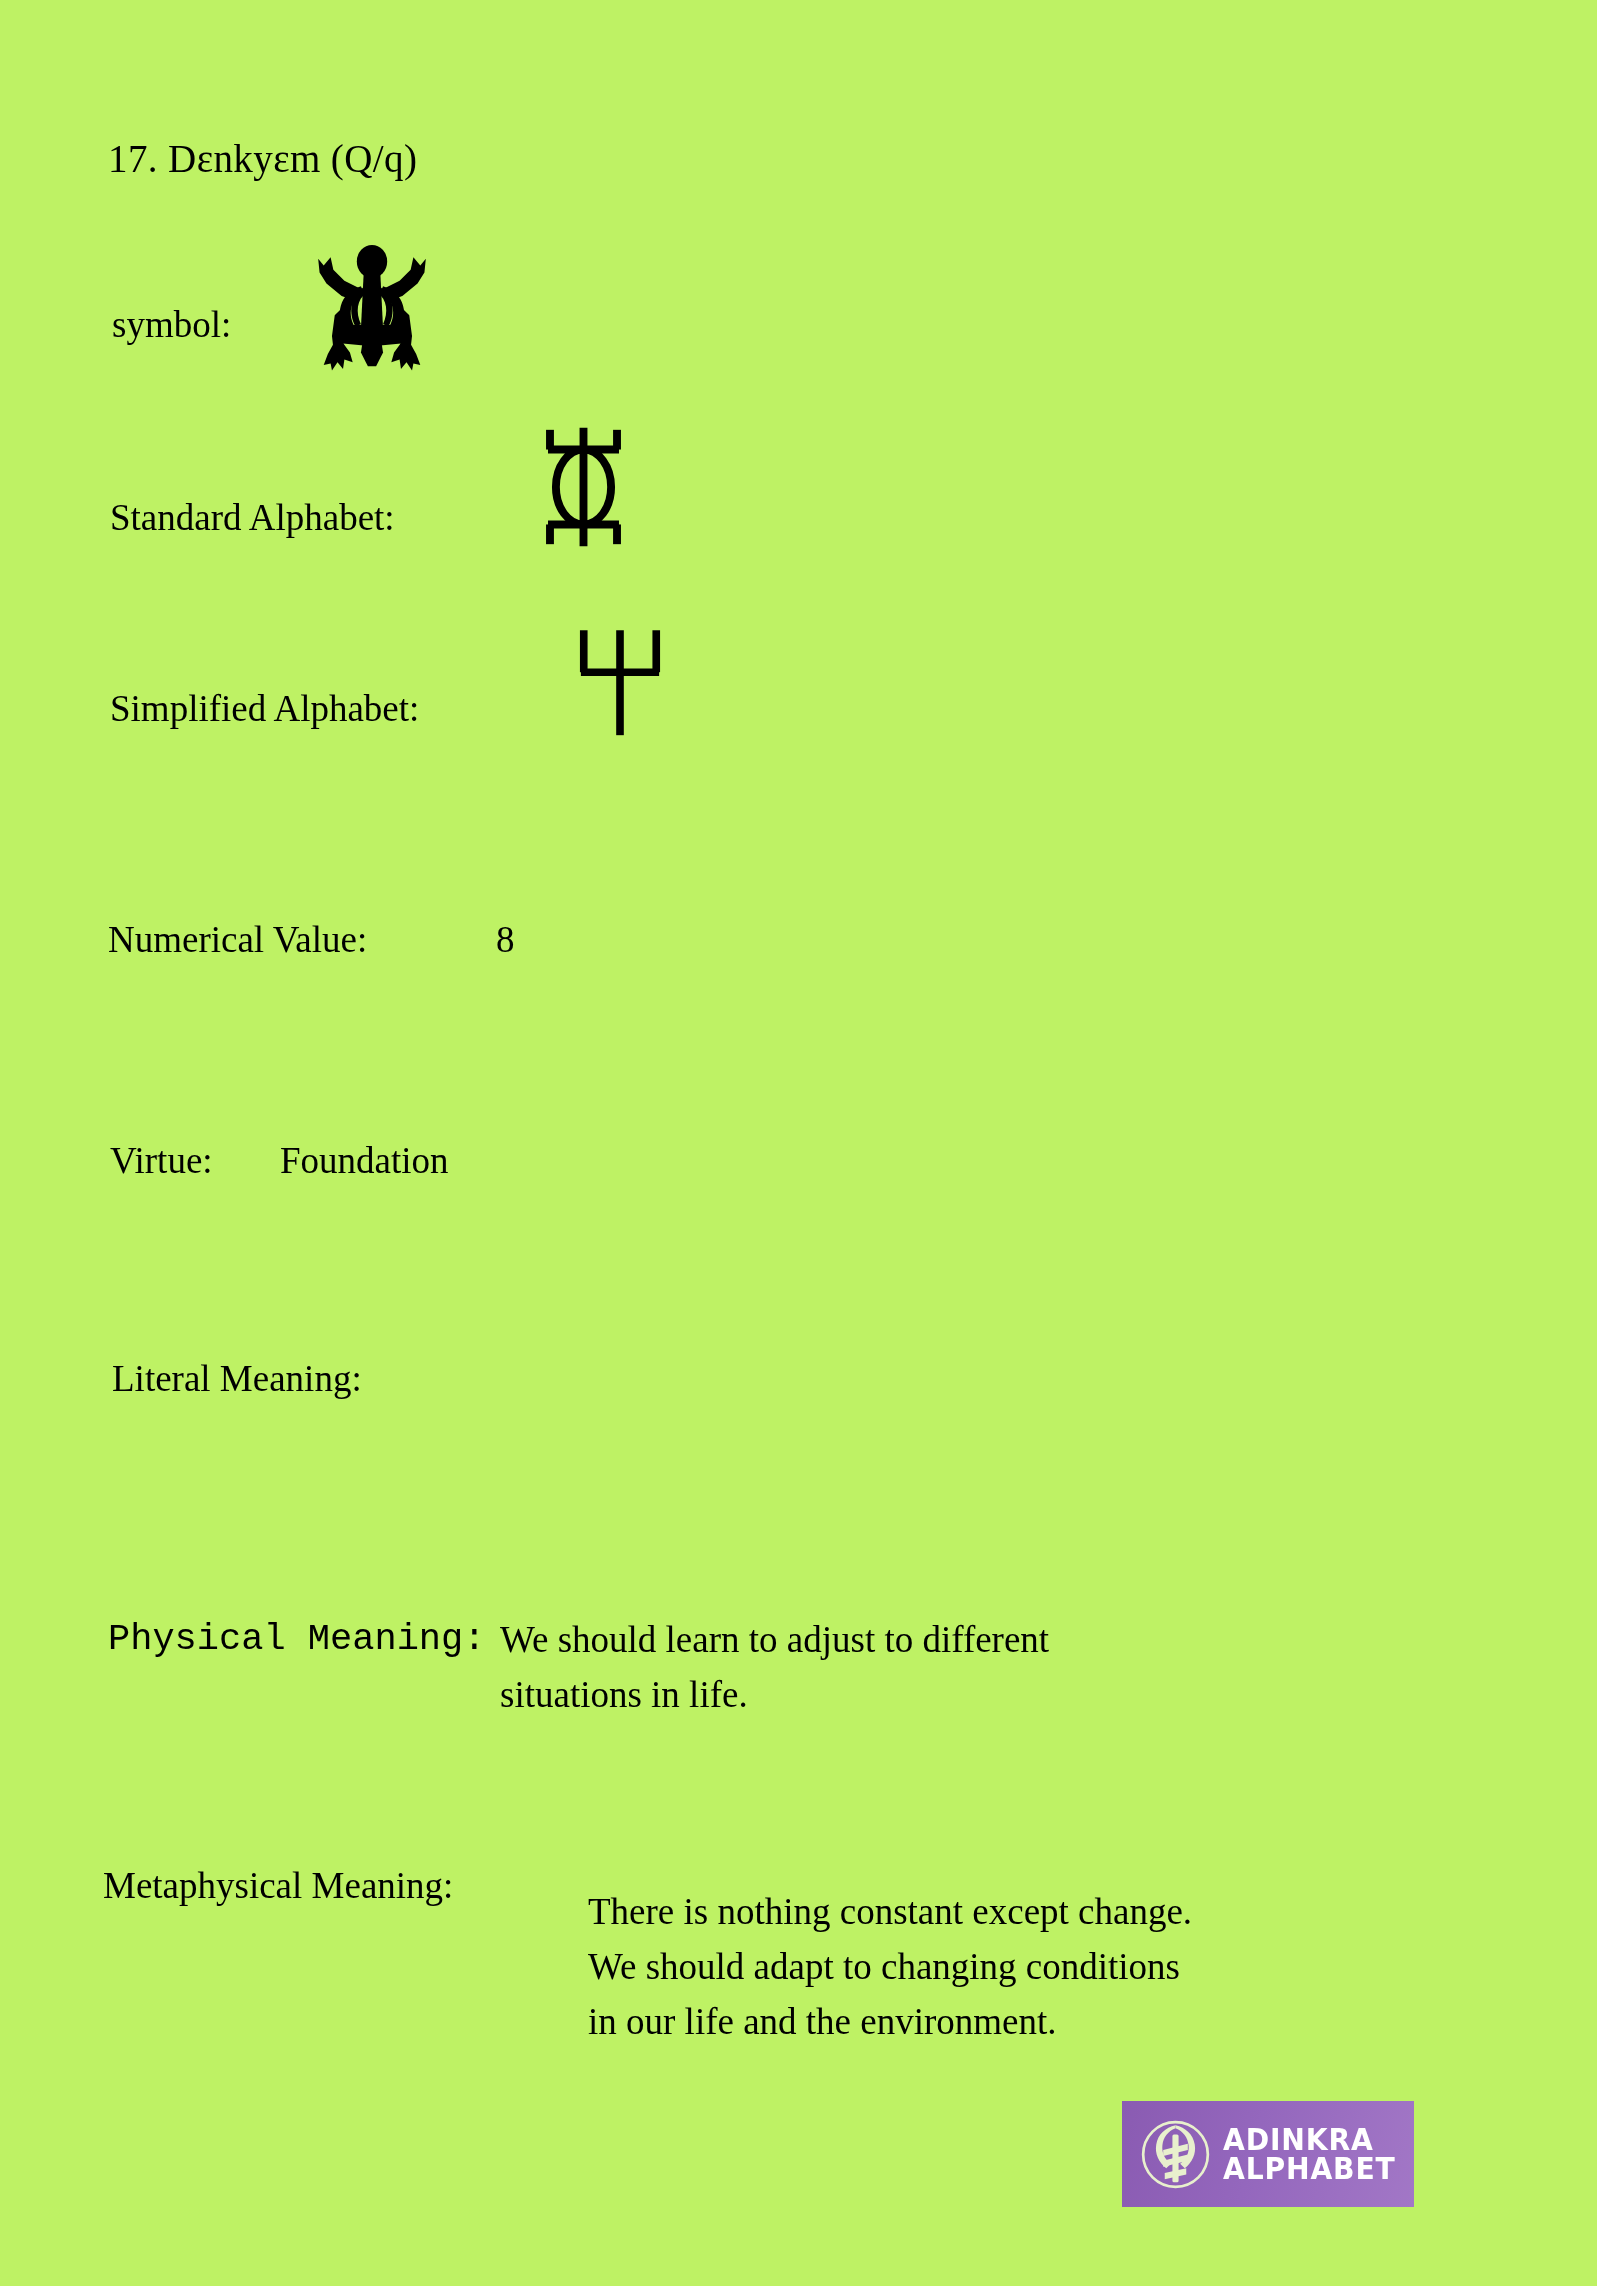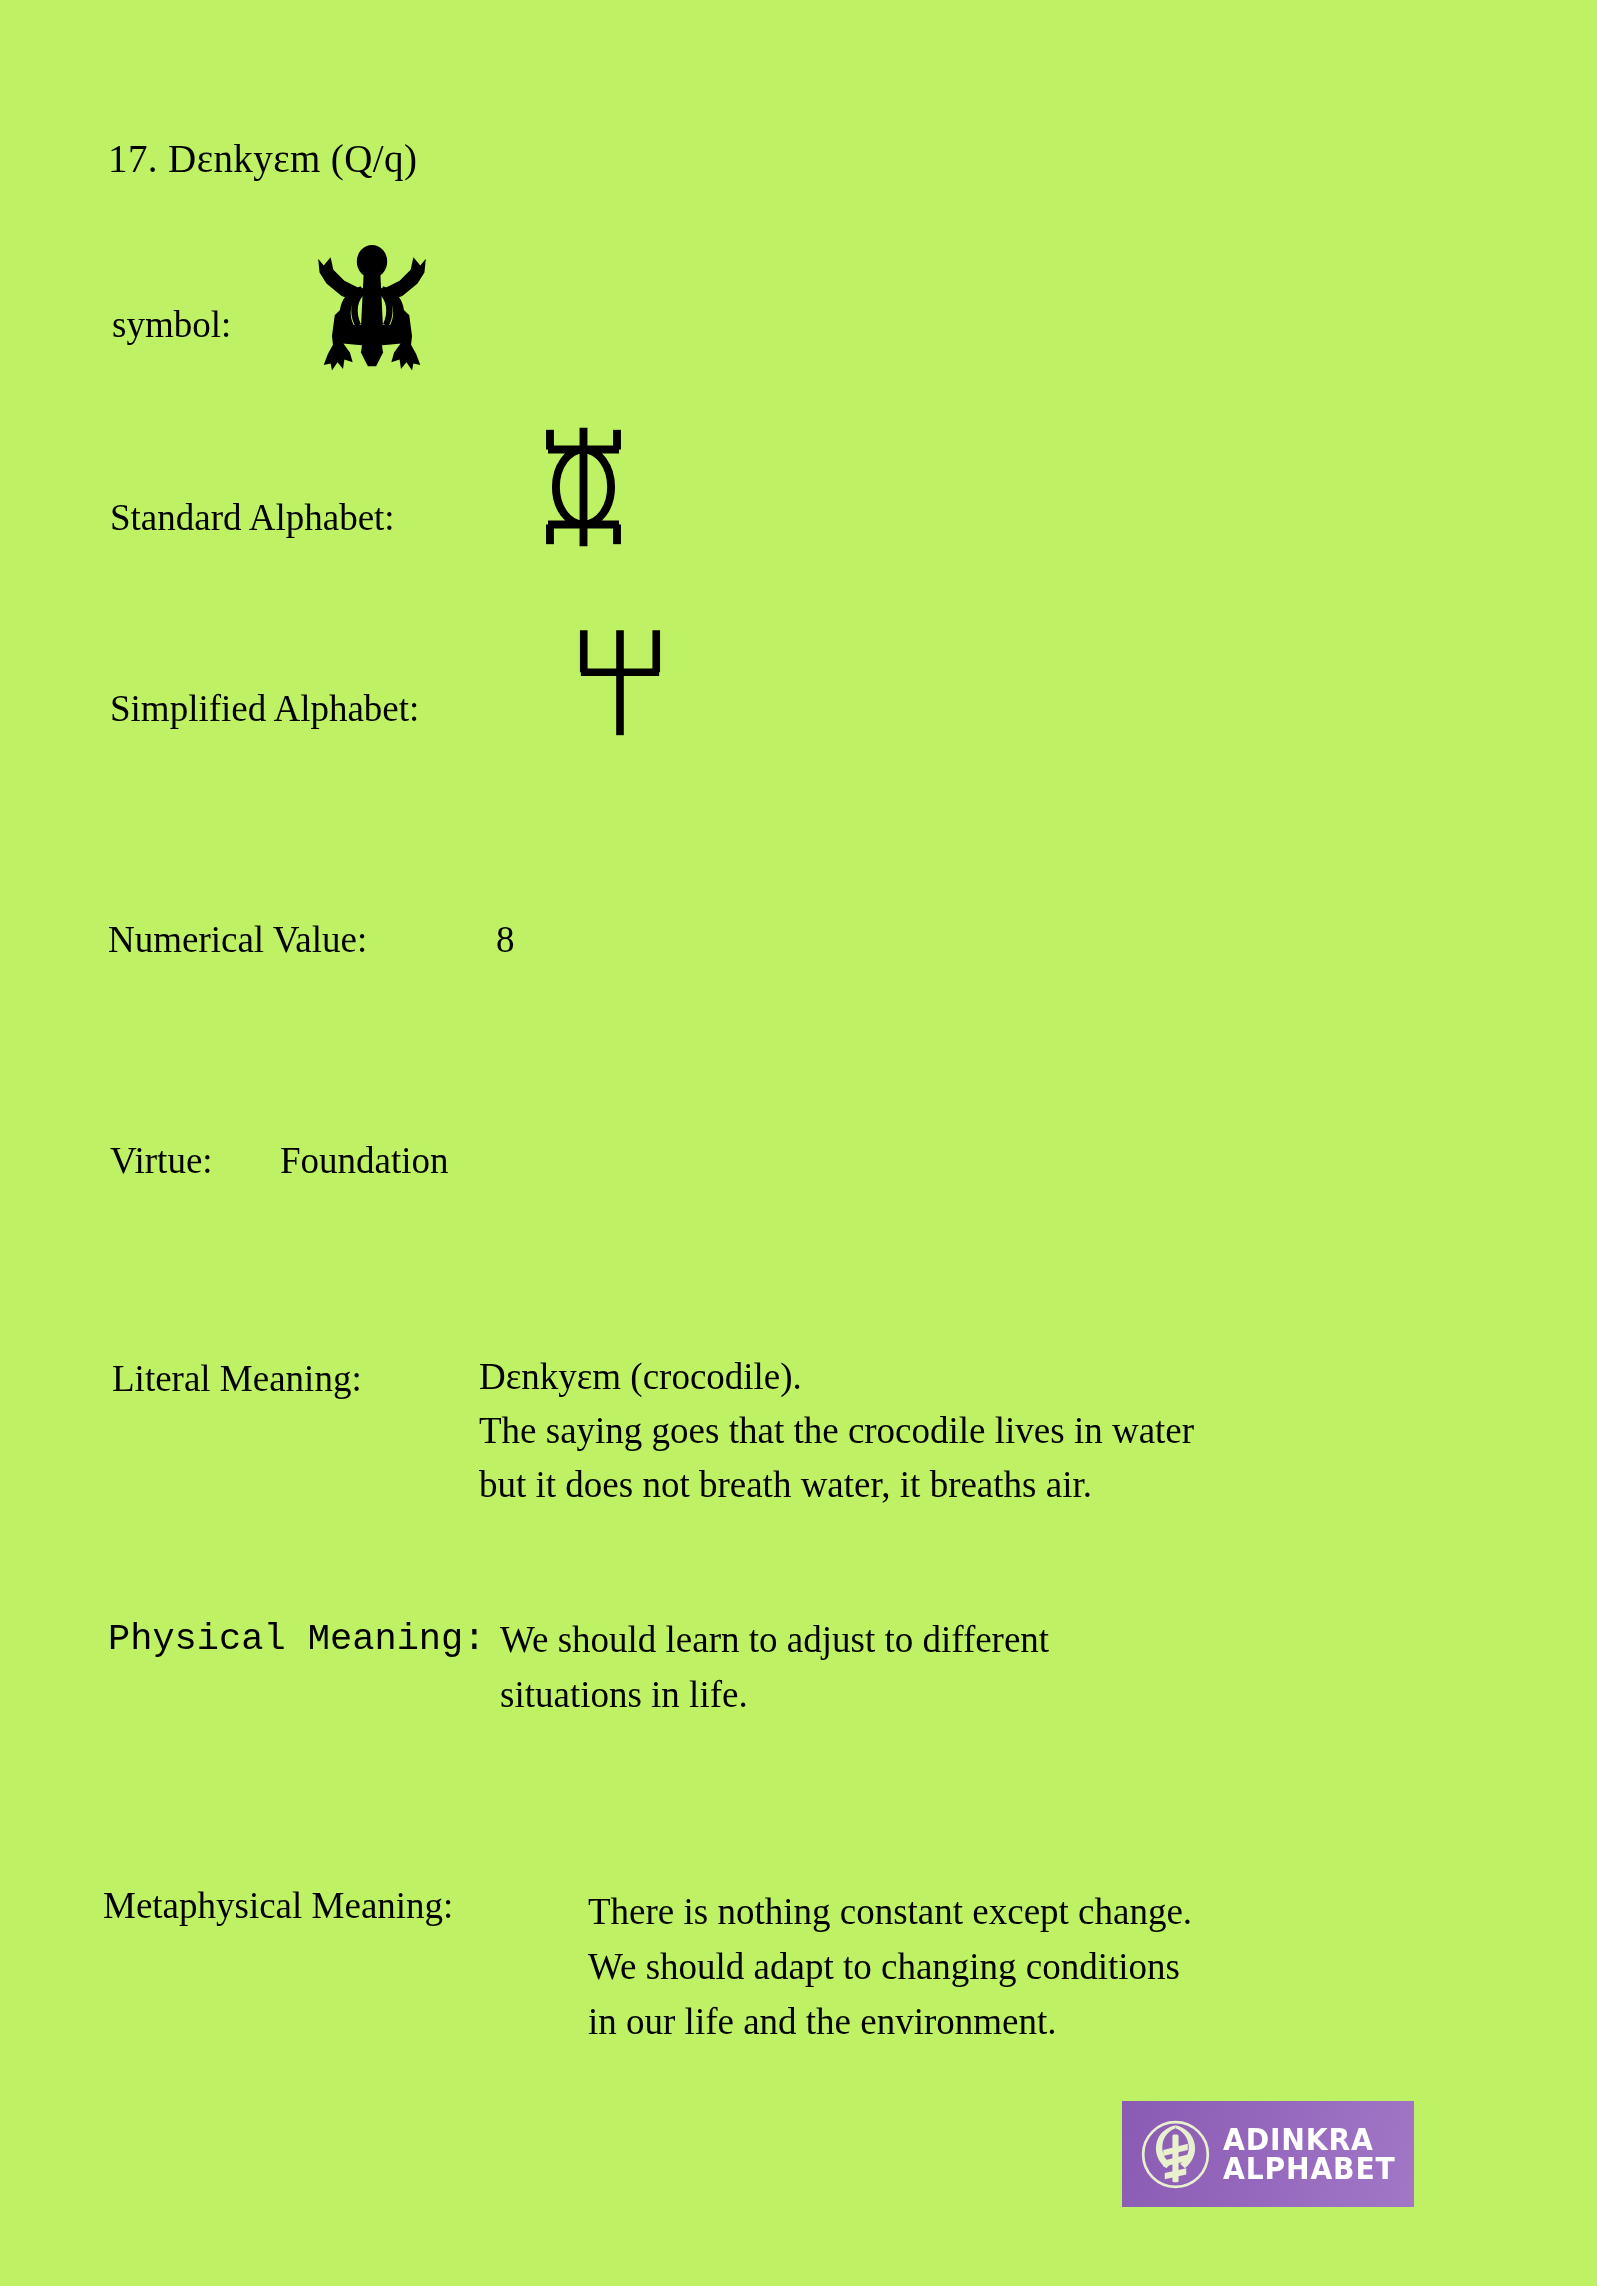--- a/index.html
+++ b/index.html
@@ -79,21 +79,21 @@
   .txt-physical {
     position: absolute;
     left: 500px;
     top: 1612px;
     font-size: 37px;
     line-height: 55px;
     white-space: pre-line;
   }
 
   
-  .lbl-metaphysical { left: 103px; top: 1864px; margin-top: 20px; }
+  .lbl-metaphysical { left: 103px; top: 1864px; }
   .txt-metaphysical {
     position: absolute;
     left: 588px;
     top: 1884px;
     font-size: 37px;
     line-height: 55px;
     white-space: pre-line;
   }
 
   
@@ -206,23 +206,20 @@
     </svg>
   </div>
 
   <div class="label lbl-numeric">Numerical Value:</div>
   <div class="value val-numeric">8</div>
 
   <div class="label lbl-virtue">Virtue:</div>
   <div class="value val-virtue">Foundation</div>
 
   <div class="label lbl-literal">Literal Meaning:</div>
-  <div class="txt-literal">Dɛnkyɛm (crocodile).
-The saying goes that the crocodile lives in water
-but it does not breath water, it breaths air.</div>
 
   <div class="label lbl-physical">Physical Meaning:</div>
   <div class="txt-physical">We should learn to adjust to different
 situations in life.</div>
 
   <div class="label lbl-metaphysical">Metaphysical Meaning:</div>
   <div class="txt-metaphysical">There is nothing constant except change.
 We should adapt to changing conditions
 in our life and the environment.</div>
 

